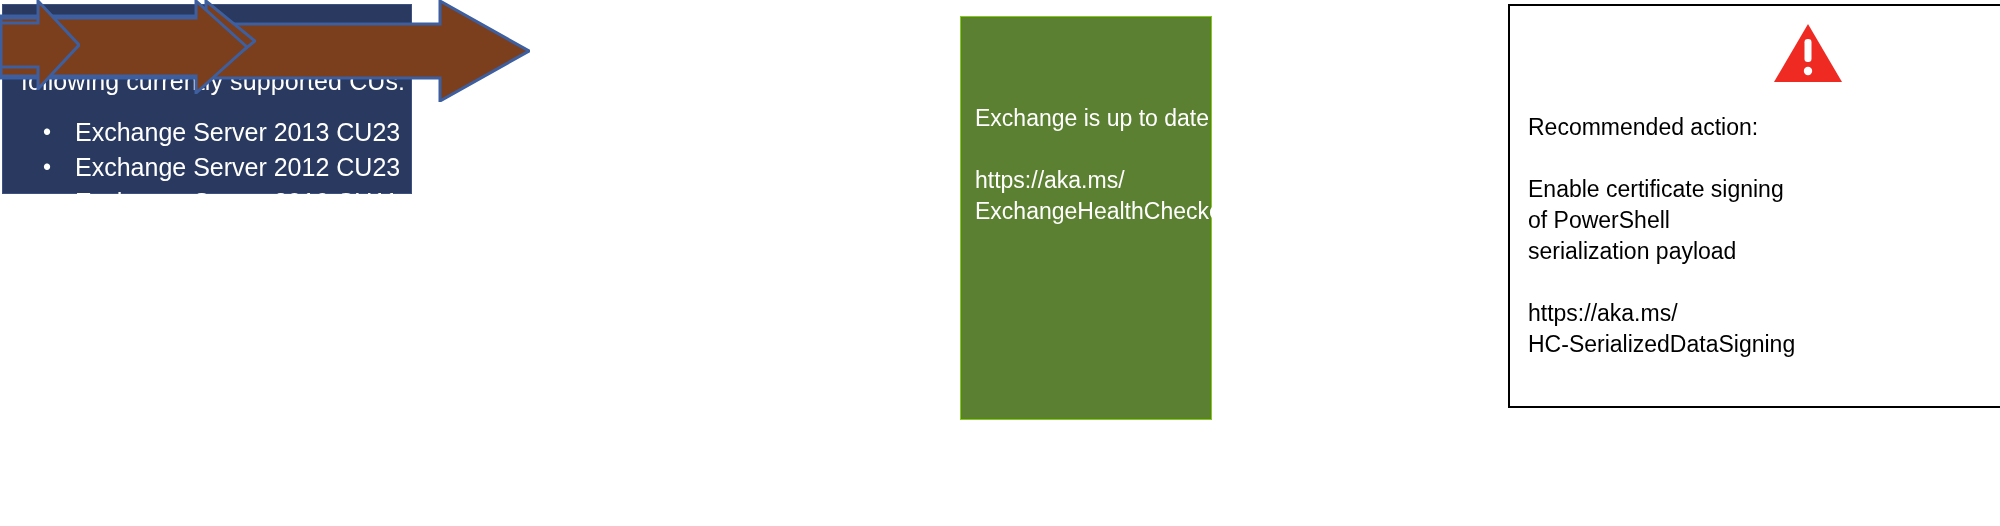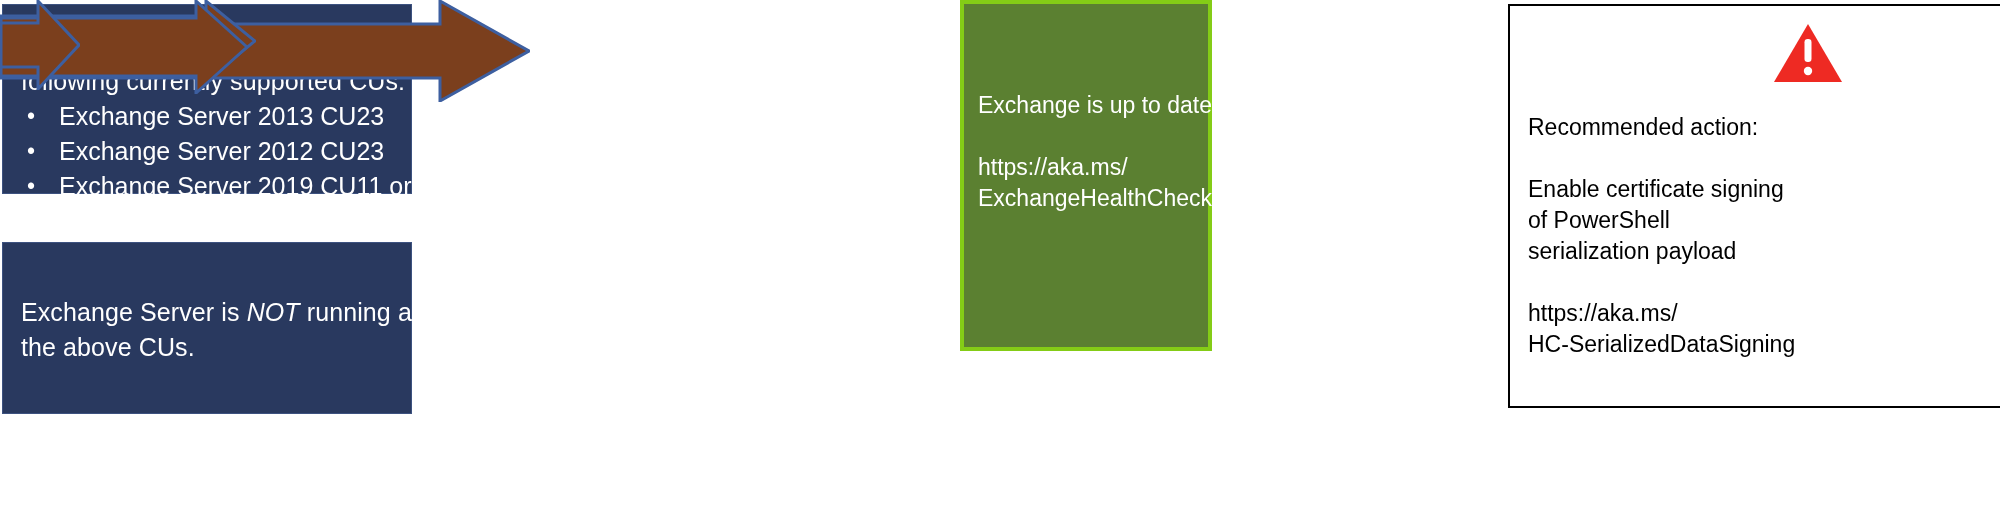--- a/index.html
+++ b/index.html
@@ -32,21 +32,21 @@
   .blue-box .bb-inner {
     padding: 0 18px;
   }
   .blue-box .bb-line {
     font-size: 25px;
     line-height: 35px;
     letter-spacing: 0.1px;
     white-space: nowrap;
   }
   .blue-box ul {
-    margin: 0;
+    margin: 16px;
     padding: 0;
     list-style: none;
   }
   .blue-box li {
     font-size: 25px;
     line-height: 35px;
     position: relative;
     padding-left: 38px;
     white-space: nowrap;
   }
@@ -105,25 +105,25 @@
   #arrow-install-jan-2023-su .arrow-text { padding-right: 48px; }
 
   #arrow-green-to-white {
     left: 1228px; top: 178px; width: 80px; height: 90px;
   }
 
   
   #green-box {
     position: absolute;
     left: 960px;
-    top: 0;
+    top: 16px;
     width: 252px;
-    height: 351px;
+    height: 404px;
     background: #5b8031;
-    border: 4px solid #84cc16;
+    border: 1px solid #84cc16;
     box-sizing: border-box;
     color: #ffffff;
   }
   #green-box .gb-inner {
     padding: 86px 0 0 14px;
   }
   #green-box .gb-para {
     font-size: 23px;
     line-height: 31px;
     margin-bottom: 31px;
@@ -170,26 +170,20 @@
       <div class="bb-line">Exchange Server is running one of the</div>
       <div class="bb-line">following currently supported CUs:</div>
       <ul>
         <li>Exchange Server 2013 CU23</li>
         <li>Exchange Server 2012 CU23</li>
         <li>Exchange Server 2019 CU11 or CU12</li>
       </ul>
     </div>
   </div>
 
-  <div id="blue-box-not-supported" class="blue-box">
-    <div class="bb-inner">
-      <div class="bb-line"><span>Exchange Server is </span><span class="ital">NOT</span><span> running any of</span></div>
-      <div class="bb-line">the above CUs.</div>
-    </div>
-  </div>
 
   <div id="arrow-install-jan-updates">
     <svg width="530" height="102" viewBox="0 0 530 102" style="position:absolute;left:0;top:0;">
       <polygon points="1,24 440,24 440,1 529,51 440,101 440,78 1,78" fill="#7B3F1D" stroke="#3D5FA0" stroke-width="3"></polygon>
     </svg>
     <div class="arrow-text">
       <div class="arrow-label">Install January 2023 Security Updates</div>
     </div>
   </div>
 

